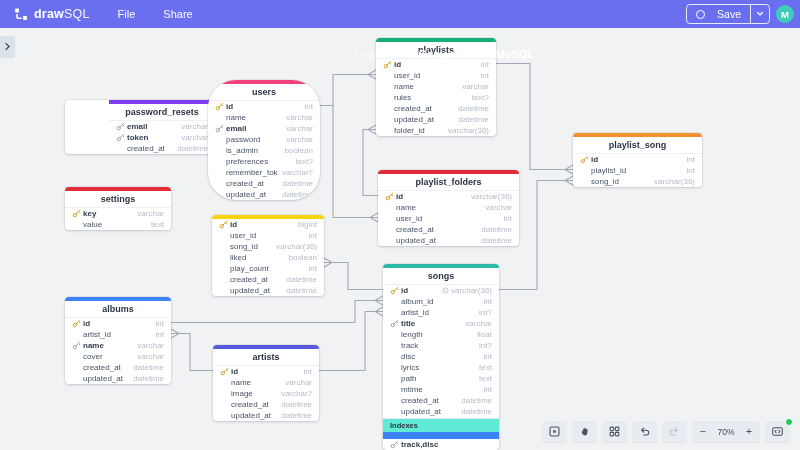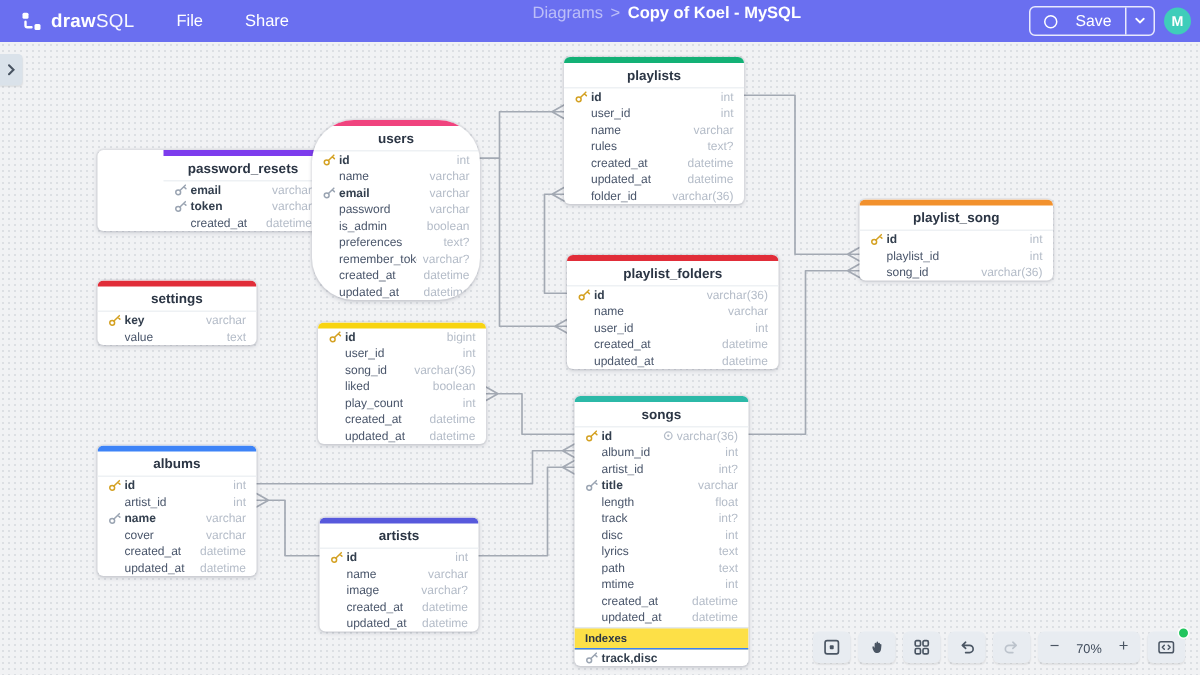--- a/index.html
+++ b/index.html
@@ -7,21 +7,21 @@
        font-family:"Liberation Sans",sans-serif;background:#f1f2f4;}
 
   
   .topbar{position:absolute;top:0;left:0;right:0;height:28px;background:#6a6ff0;
           display:flex;align-items:center;color:#fff;z-index:10;}
   .logo{display:flex;align-items:flex-start;gap:6px;margin-left:14px;}
   .logo-text{font-size:12.5px;letter-spacing:.2px;}
   .logo-text .b{font-weight:800;}
   .logo-text .l{font-weight:400;opacity:.95;}
   .menu-item{margin-left:28px;font-size:11px;cursor:pointer;}
-  .crumb{position:absolute;left:355px;top:3px;height:44px;display:flex;align-items:flex-start;
+  .crumb{position:absolute;left:355px;top:16px;height:44px;display:flex;align-items:flex-end;
          gap:5px;font-size:11px;}
   .crumb .dim{color:rgba(255,255,255,.55);}
   .crumb .cur{color:#fff;font-weight:600;}
   .save-wrap{position:absolute;right:30px;top:4px;display:flex;align-items:center;
              border:1px solid rgba(255,255,255,.85);border-radius:4px;height:18px;}
   .save-main{display:flex;align-items:center;gap:12px;padding:0 9px;font-size:10.5px;cursor:pointer;}
   .save-circle{width:7px;height:7px;border:1.2px solid #fff;border-radius:50%;display:inline-block;}
   .save-caret{border-left:1px solid rgba(255,255,255,.85);height:100%;display:flex;
               align-items:center;padding:0 5px;cursor:pointer;}
   .avatar{position:absolute;right:6px;top:5px;width:18px;height:18px;border-radius:50%;
@@ -43,22 +43,22 @@
   .table{position:absolute;background:#fff;border-radius:4px;z-index:2;overflow:hidden;
          box-shadow:0 0 0 1px rgba(30,40,60,.05),0 1px 3px rgba(30,40,60,.16);cursor:move;}
   .stripe{height:4px;}
   .t-title{height:16px;line-height:16px;text-align:center;font-weight:700;font-size:9px;
            color:#2b3544;border-bottom:1px solid #eef1f4;}
   .col-row{display:flex;align-items:center;height:11px;padding:0 7px;font-size:8px;white-space:nowrap;}
   .col-icon{width:11px;flex:none;display:flex;align-items:center;}
   .col-name{color:#49556a;flex:1;overflow:hidden;}
   .col-name.b{font-weight:700;color:#333f4e;}
   .col-type{color:#b4bcc8;margin-left:4px;display:flex;align-items:center;gap:2px;}
-  .idx-h{height:13px;line-height:13px;background:#fde047;border-top:1px solid #e3e8ee;
-         border-bottom:1px solid #3b82f6;font-size:7.5px;font-weight:700;color:#2b3544;
+  .idx-h{height:13px;line-height:13px;background:#5eead4;border-top:1px solid #e3e8ee;
+         border-bottom:7px solid #3b82f6;font-size:7.5px;font-weight:700;color:#2b3544;
          padding:0 7px;margin-top:1px;}
 
   
   .toolbar{position:absolute;right:10px;bottom:8px;display:flex;gap:5px;align-items:center;z-index:6;}
   .tb{height:21px;min-width:25px;background:#e8ecf1;border-radius:4px;display:flex;
       align-items:center;justify-content:center;color:#4a5563;cursor:pointer;
       box-shadow:0 1px 1px rgba(0,0,0,.07);position:relative;border:none;padding:0 4px;}
   .tb-group{display:flex;align-items:center;height:21px;background:#e8ecf1;border-radius:4px;
             box-shadow:0 1px 1px rgba(0,0,0,.07);padding:0 3px;}
   .tb-group .zbtn{width:16px;text-align:center;font-size:11px;color:#4a5563;cursor:pointer;

